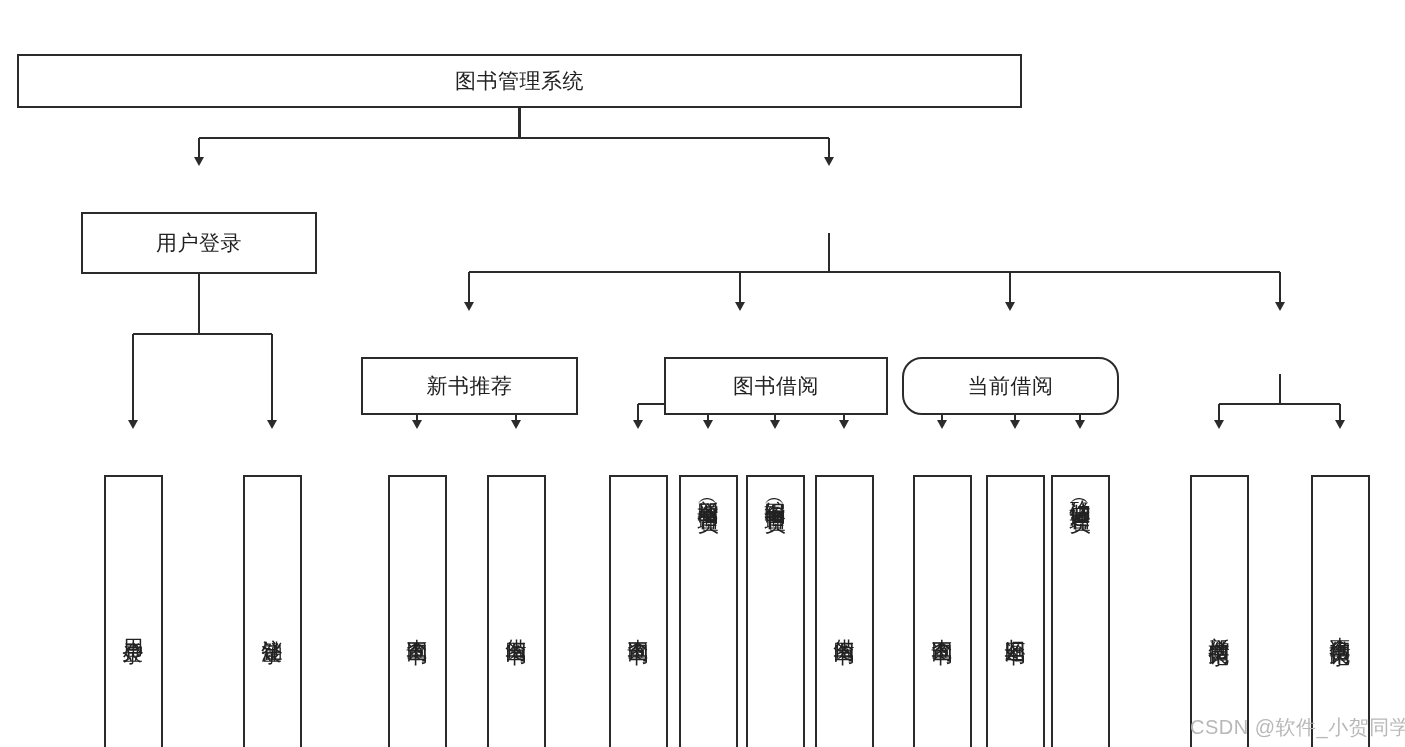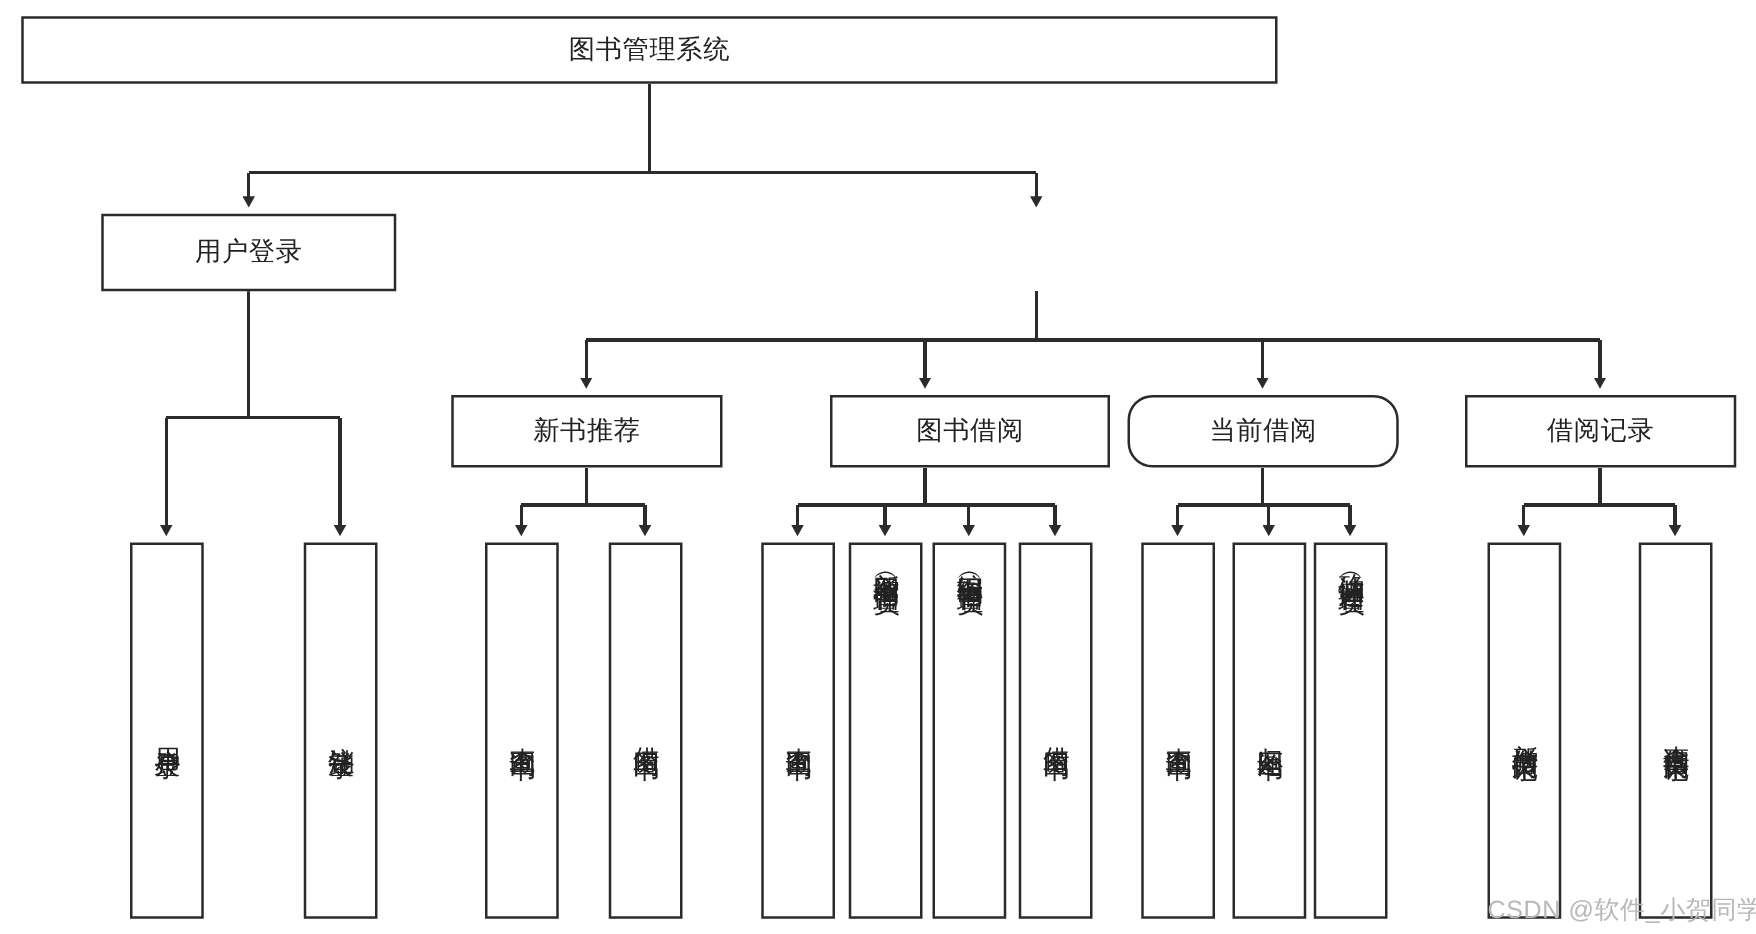--- a/index.html
+++ b/index.html
@@ -29,20 +29,21 @@
   .node {
     position: absolute;
     box-sizing: border-box;
     background: #ffffff;
     border: 2px solid #2b2b2b;
     display: flex;
     align-items: center;
     justify-content: center;
     color: #1a1a1a;
     z-index: 2;
+    margin-top: 41px;
   }
   .node-label {
     display: block;
     text-align: center;
     line-height: 1.18;
     white-space: pre;
     color: #222222;
   }
   .node.horizontal .node-label {
     font-size: 21px;
@@ -139,23 +140,20 @@
 
   <div class="node horizontal" style="left:361px; top:316px; width:217px; height:58px;">
     <span class="node-label">新书推荐</span>
   </div>
   <div class="node horizontal" style="left:664px; top:316px; width:224px; height:58px;">
     <span class="node-label">图书借阅</span>
   </div>
   <div class="node horizontal" style="left:902px; top:316px; width:217px; height:58px;border-radius:20px;">
     <span class="node-label">当前借阅</span>
   </div>
-  <div class="node horizontal" style="left:1172px; top:316px; width:217px; height:58px;">
-    <span class="node-label">借阅记录</span>
-  </div>
 
   <div class="node vertical centered" style="left:104px; top:434px; width:59px; height:301px;">
     <span class="node-label">用户登录</span>
   </div>
   <div class="node vertical centered" style="left:243px; top:434px; width:59px; height:301px;">
     <span class="node-label">注销登录</span>
   </div>
 
   <div class="node vertical centered" style="left:388px; top:434px; width:59px; height:301px;">
     <span class="node-label">查询图书</span>

